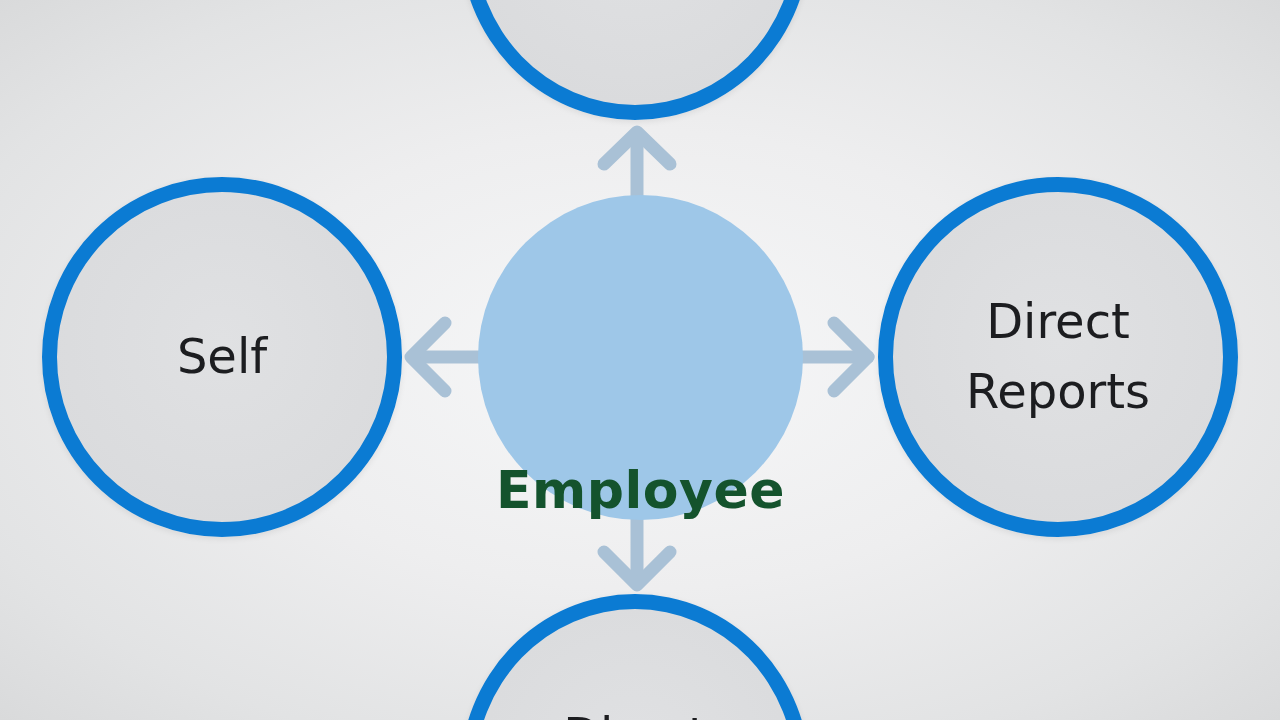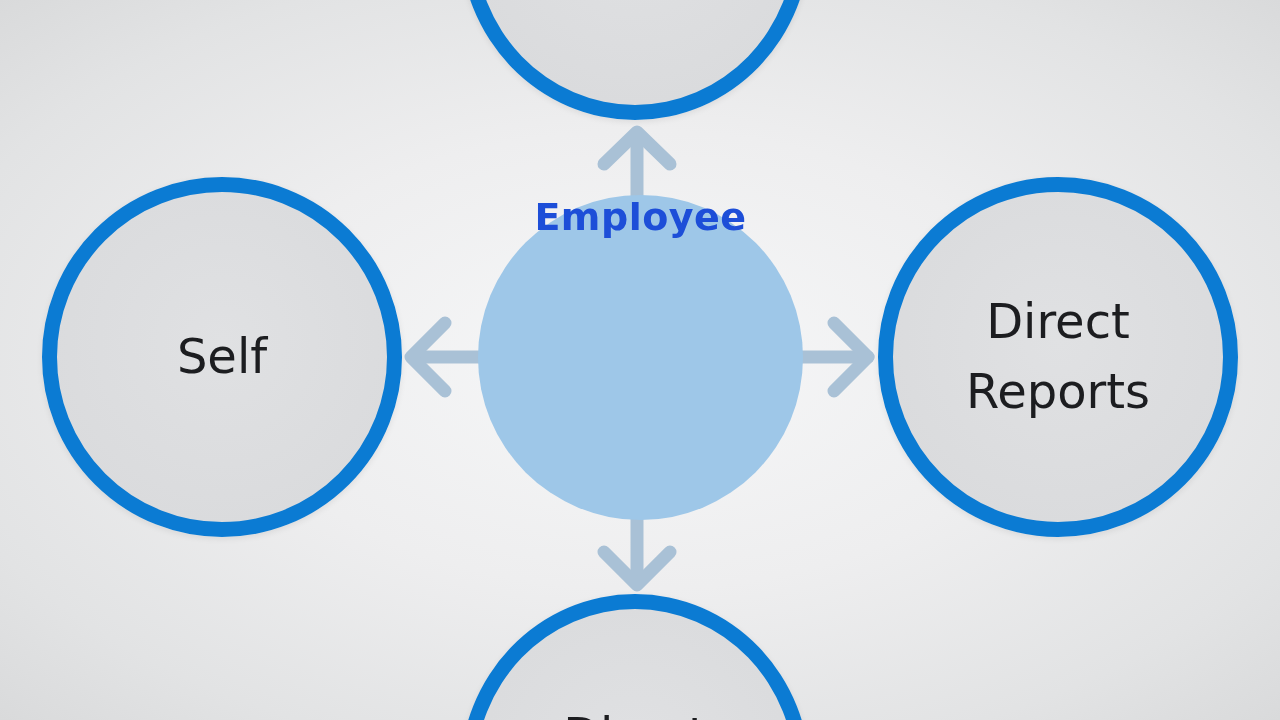--- a/index.html
+++ b/index.html
@@ -44,25 +44,25 @@
     .node-bottom{ left: 460px; top: 594px; width: 350px; height: 362px; align-items: flex-start; }
     .node-bottom .label { margin-top: 92px; }
 
     .center {
       position: absolute;
       left: 478px; top: 195px;
       width: 325px; height: 325px;
       border-radius: 50%;
       background: #9ec7e8;
       display: flex;
-      align-items: flex-start;
+      align-items: flex-end;
       justify-content: center;
-      color: #1d4ed8;
+      color: #14532d;
       font-weight: bold;
-      font-size: 38px;
+      font-size: 52px;
       letter-spacing: 0.5px;
       z-index: 2;
     }
     svg.arrows {
       position: absolute;
       left: 0; top: 0;
       width: 1280px; height: 720px;
       z-index: 1;
     }
   </style>

